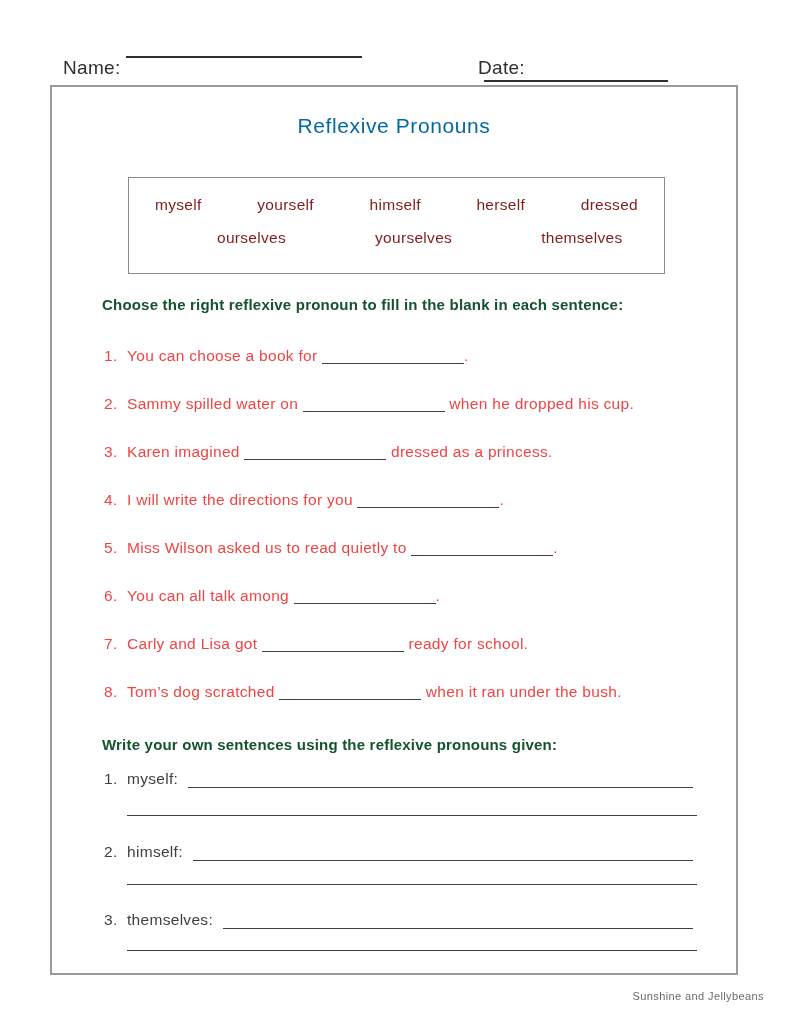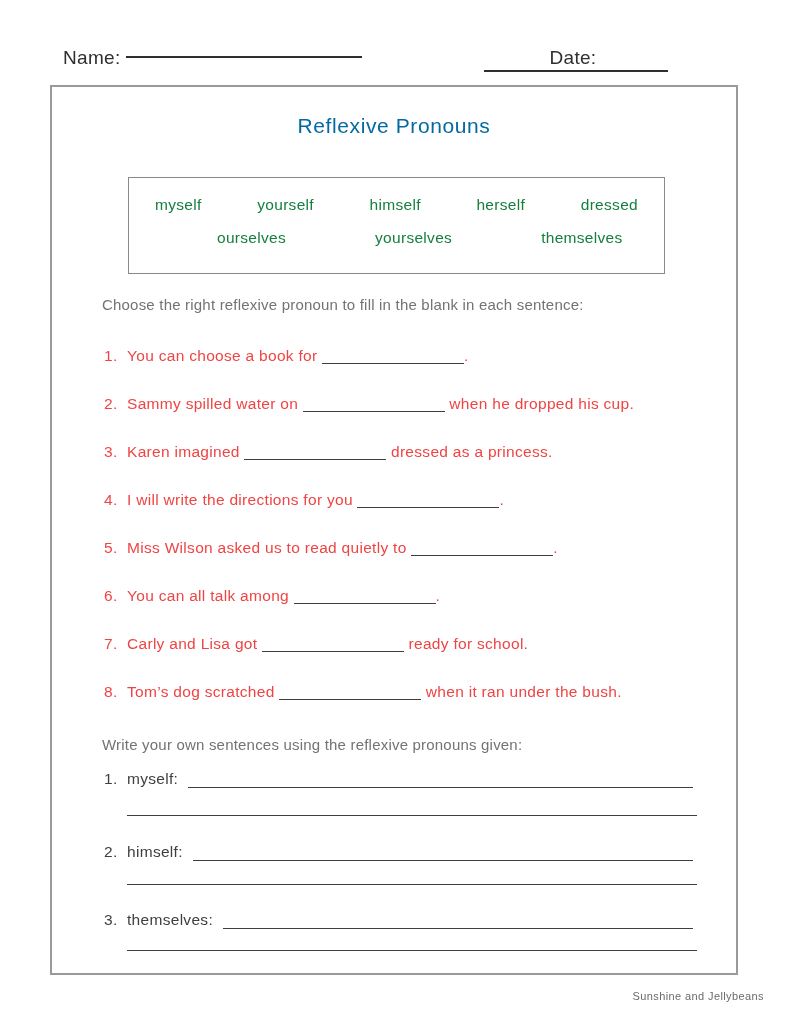--- a/index.html
+++ b/index.html
@@ -9,21 +9,21 @@
     width: 791px;
     height: 1024px;
     background: #ffffff;
     font-family: "Liberation Sans", sans-serif;
     color: #3f3f3f;
     letter-spacing: 0.3px;
     overflow: hidden;
   }
 
   
-  .header-field { position: absolute; top: 46px; display: flex; align-items: center; }
+  .header-field { position: absolute; top: 56px; display: flex; align-items: flex-start; }
   .field-name { left: 63px; }
   .field-date { left: 478px; flex-direction: column; }
   .field-label { font-size: 19px; color: #2f2f2f; line-height: 24px; }
   .field-line { display: inline-block; border-bottom: 2px solid #2f2f2f; margin-left: 6px; margin-bottom: 2px; }
   .field-line.name { width: 236px; }
   .field-line.date { width: 184px; }
 
   
   .main-box {
     position: absolute;
@@ -36,30 +36,30 @@
     position: absolute; top: 27px; left: 0; width: 100%;
     text-align: center; font-size: 21px; color: #0369a1;
     letter-spacing: 0.6px;
   }
 
   
   .word-bank {
     position: absolute; left: 76px; top: 90px;
     width: 537px; height: 97px;
     border: 1px solid #8a8a8a;
-    font-size: 15.5px; color: #15803d;
+    font-size: 15.5px; color: #7f1d1d;
   }
   .wb-row { display: flex; }
   .wb-row1 { justify-content: space-between; padding: 18px 26px 0 26px; }
   .wb-row2 { justify-content: flex-start; padding-left: 88px; gap: 89px; margin-top: 15px; }
 
   
   .instruction {
     position: absolute; left: 50px;
-    font-size: 15px; font-weight: normal; color: #737373;
+    font-size: 15px; font-weight: bold; color: #14532d;
     letter-spacing: 0.2px;
   }
   .instr1 { top: 209px; }
   .instr2 { top: 649px; }
 
   
   .sentence {
     position: absolute; left: 52px; right: 16px;
     font-size: 15.5px; color: #ef4444; white-space: nowrap;
   }

